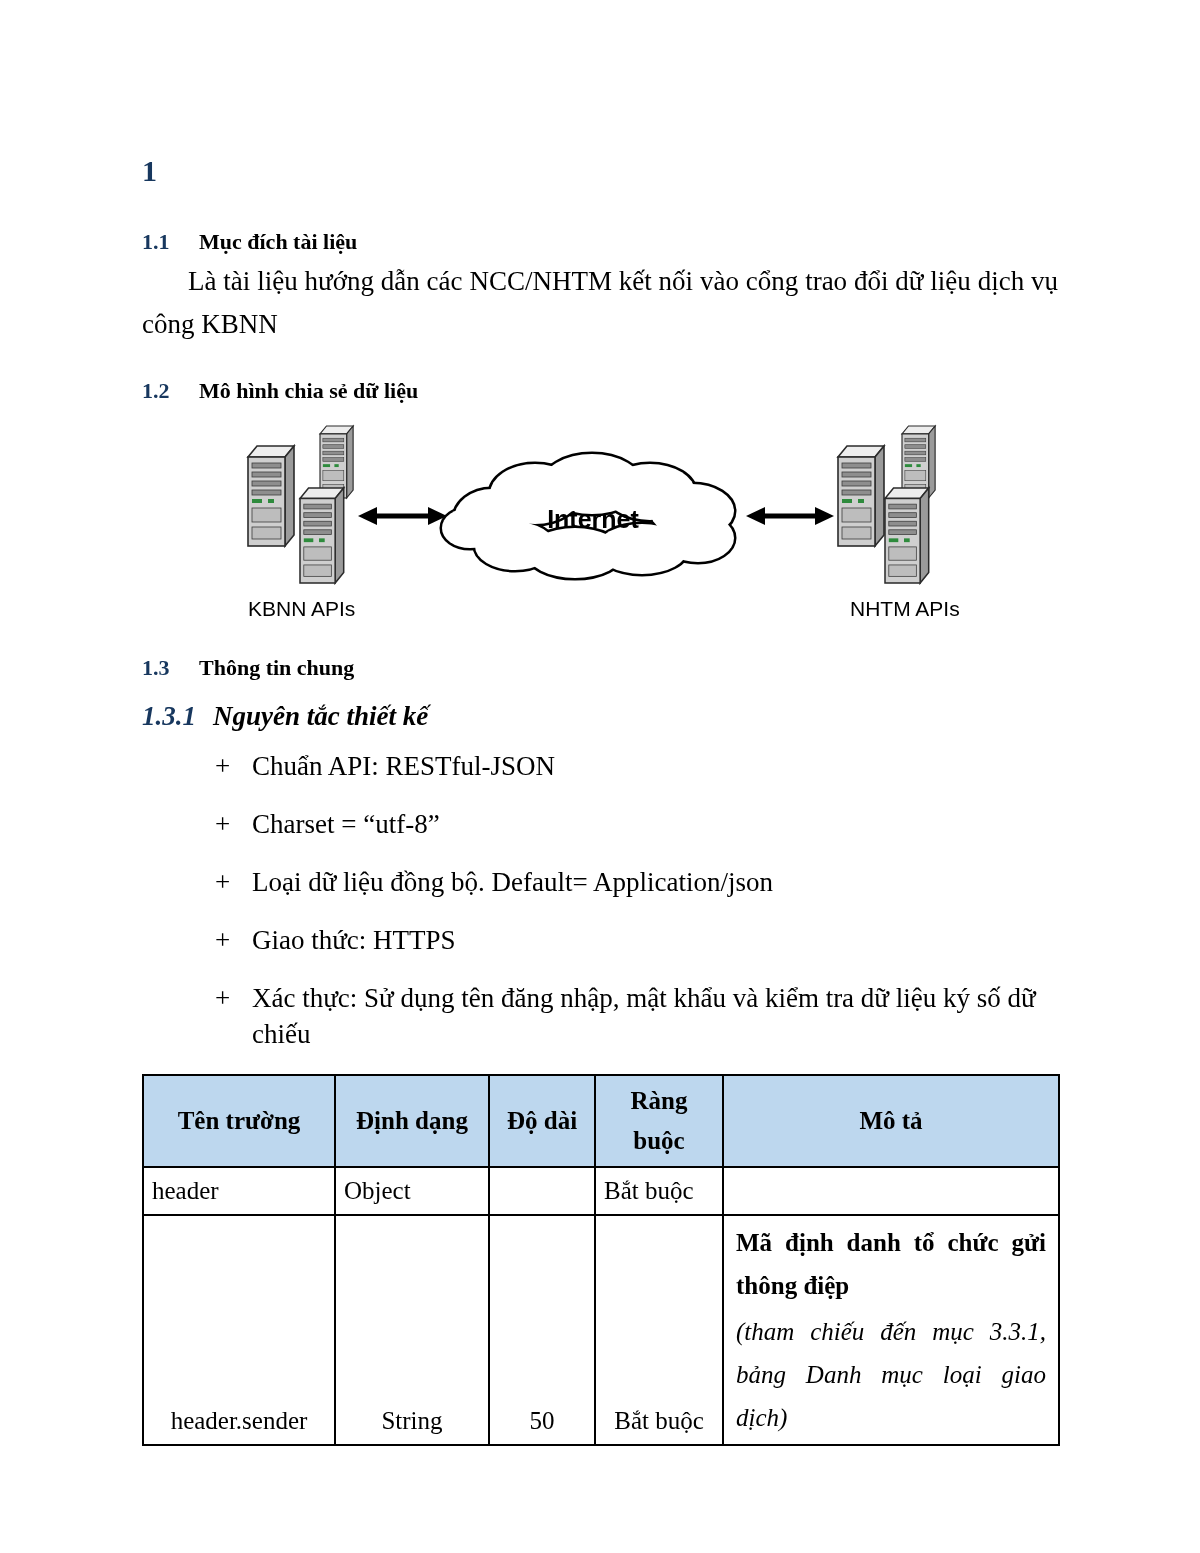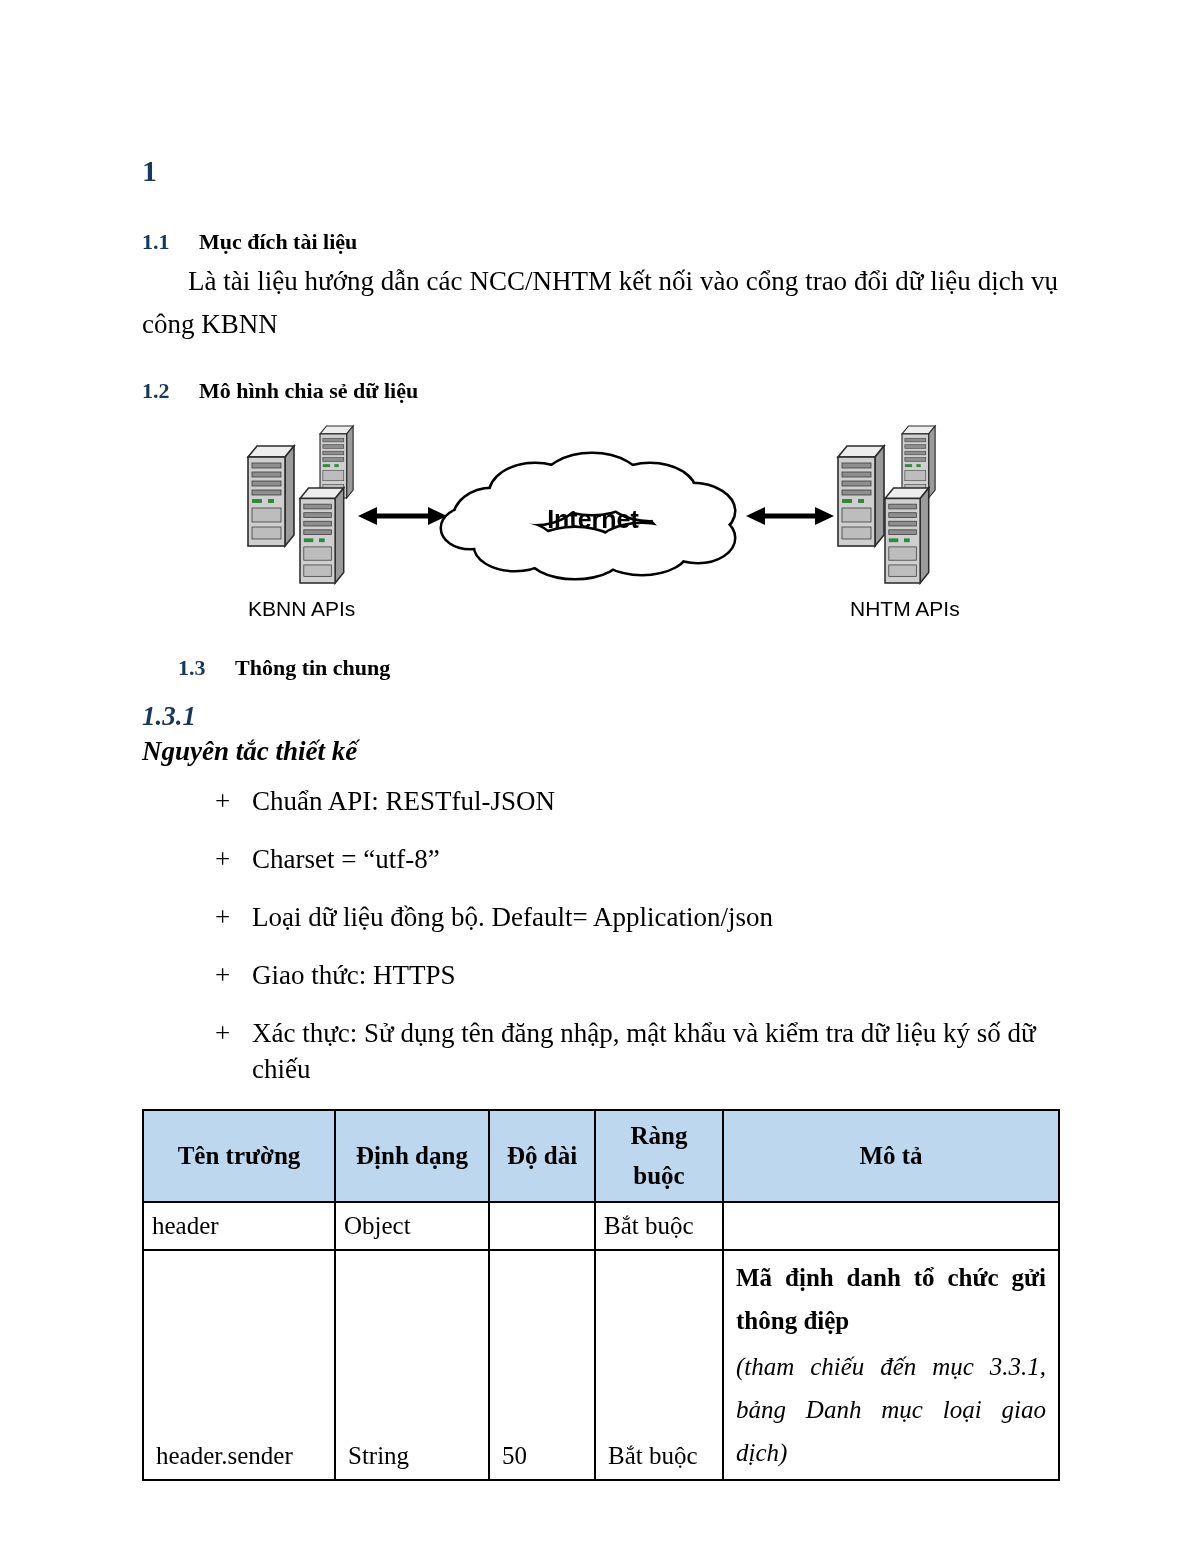--- a/index.html
+++ b/index.html
@@ -16,34 +16,34 @@
   .h1 .hnum{width:43px;}
   .h2{font-size:22px;font-weight:bold;line-height:35px;}
   .h2 .hnum{width:57px;}
   .h3{font-size:27px;font-weight:bold;font-style:italic;line-height:35px;}
   .h3 .hnum{width:71px;}
 
   .s11{margin-top:34px;}
   .para{margin-top:1px;font-size:27px;line-height:43px;text-align:justify;text-indent:46px;width:916px;}
   .s12{margin-top:16px;}
   .diagram{margin-top:8px;padding-left:88px;}
-  .s13{margin-top:22px;margin-left:36px;}
-  .s131{margin-top:14px;flex-direction:column;}
+  .s13{margin-top:22px;}
+  .s131{margin-top:14px;}
 
   .bullets{list-style:none;margin:14px 0 0 0;padding:0 0 0 73px;}
   .bullet{display:flex;font-size:27px;line-height:36px;margin-bottom:22px;}
   .bm{width:37px;flex:0 0 auto;}
 
   .s132{margin-top:12px;}
 
   .tbl{margin-top:12px;border-collapse:collapse;table-layout:fixed;width:916px;font-size:25px;}
   .tbl th,.tbl td{border:2px solid #000;padding:5px 12px;overflow:hidden;}
   .tbl thead th{background:#BDD7EE;font-weight:bold;text-align:center;vertical-align:middle;height:74px;line-height:40px;}
   .row1 td{height:34px;vertical-align:top;line-height:36px;padding-left:8px;}
-  .vb{vertical-align:bottom;line-height:36px;}
+  .vb{vertical-align:bottom;line-height:36px;text-align:center;}
   .desccell{vertical-align:top;padding-top:10px;padding-bottom:12px;}
   .desc-bold{font-weight:bold;text-align:justify;line-height:43px;}
   .desc-italic{font-style:italic;text-align:justify;line-height:43px;margin-top:3px;}
 </style>
 </head>
 <body>
 
 <div class="page">
 
   <div class="hrow h1">

